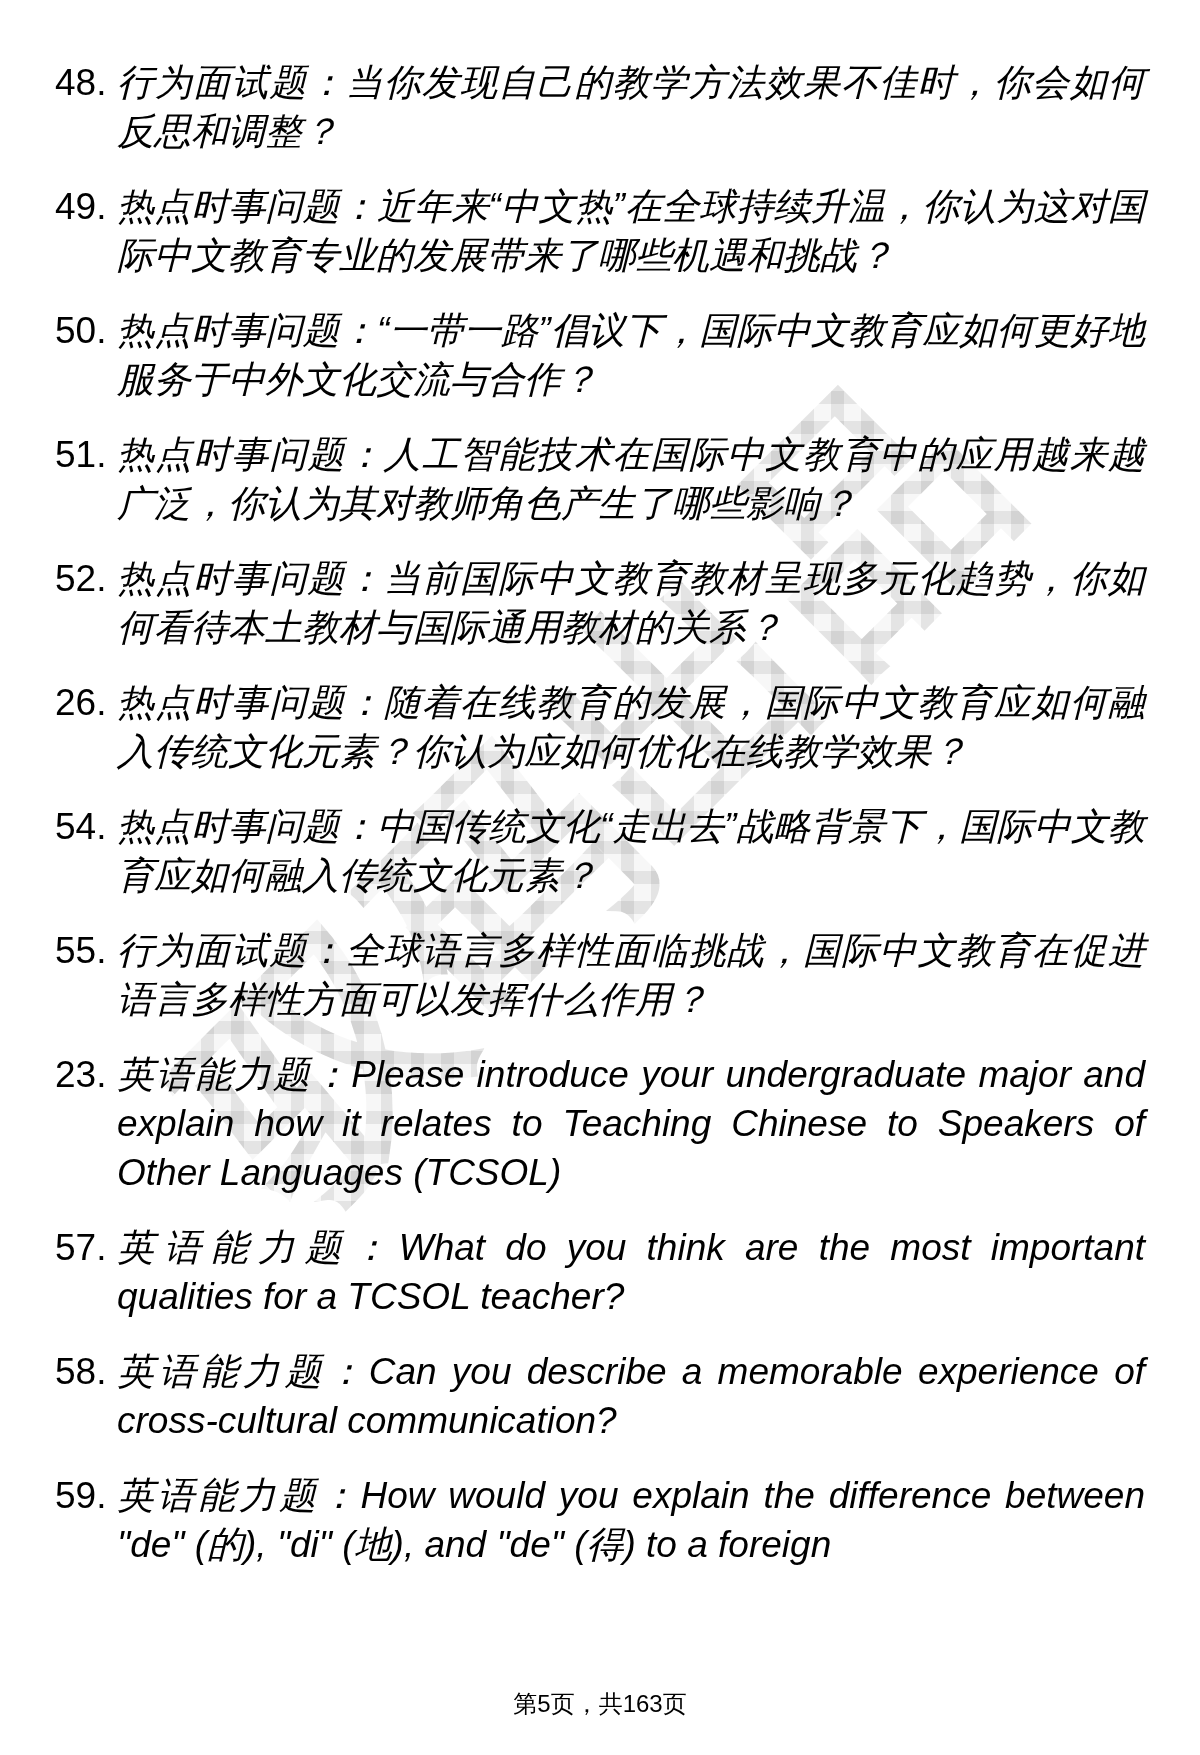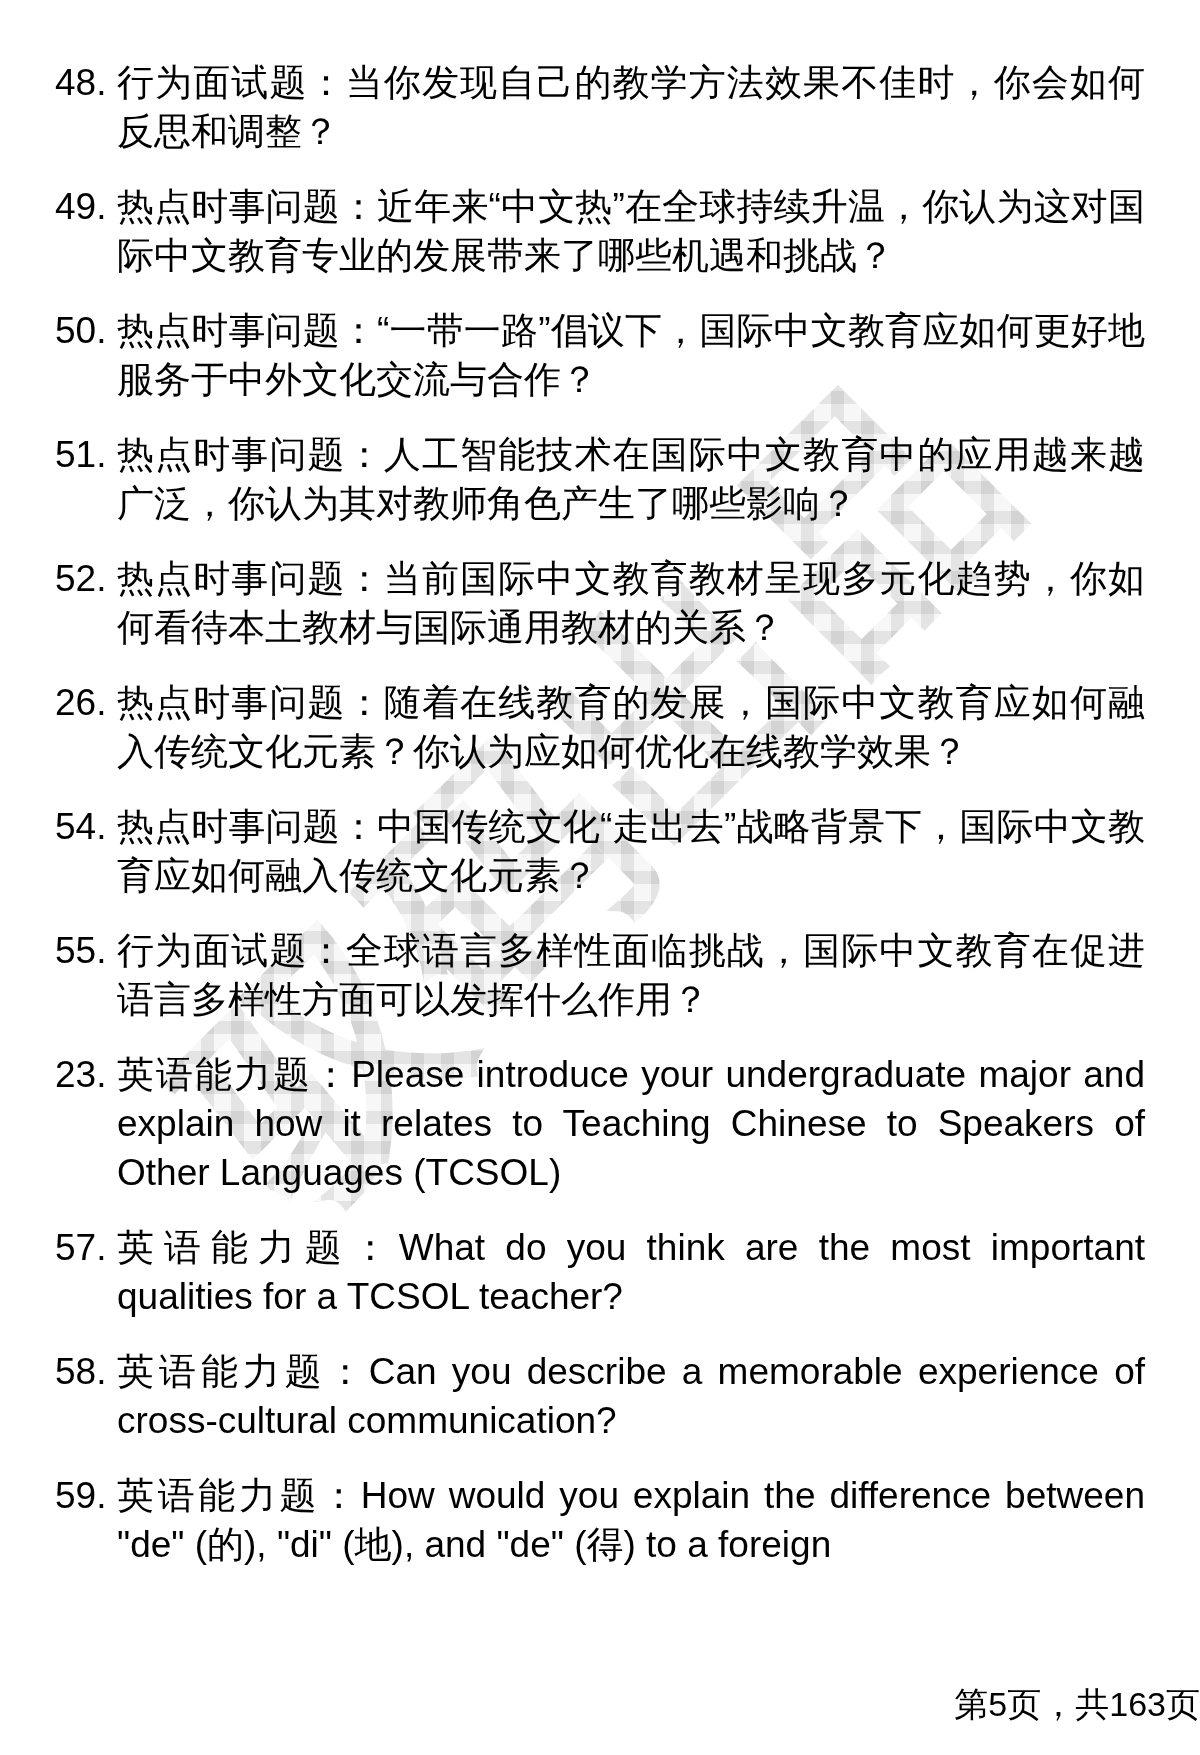--- a/index.html
+++ b/index.html
@@ -26,28 +26,29 @@
     font-size: 37px;
     line-height: 49px;
     white-space: nowrap;
   }
   .q-text {
     flex: 1 1 auto;
     font-size: 37px;
     line-height: 49px;
     text-align: justify;
     text-justify: inter-word;
+    font-style: italic;
   }
   .footer {
     position: absolute;
     z-index: 1;
     left: 0; right: 0;
     top: 1684px;
-    text-align: right;
-    font-size: 34px;
+    text-align: center;
+    font-size: 24px;
     line-height: 40px;
   }
   .watermark {
     position: absolute;
     z-index: 0;
     top: 790px;
     left: 50%;
     transform: translate(-50%, -50%) rotate(-45deg);
     transform-origin: center center;
     white-space: nowrap;

